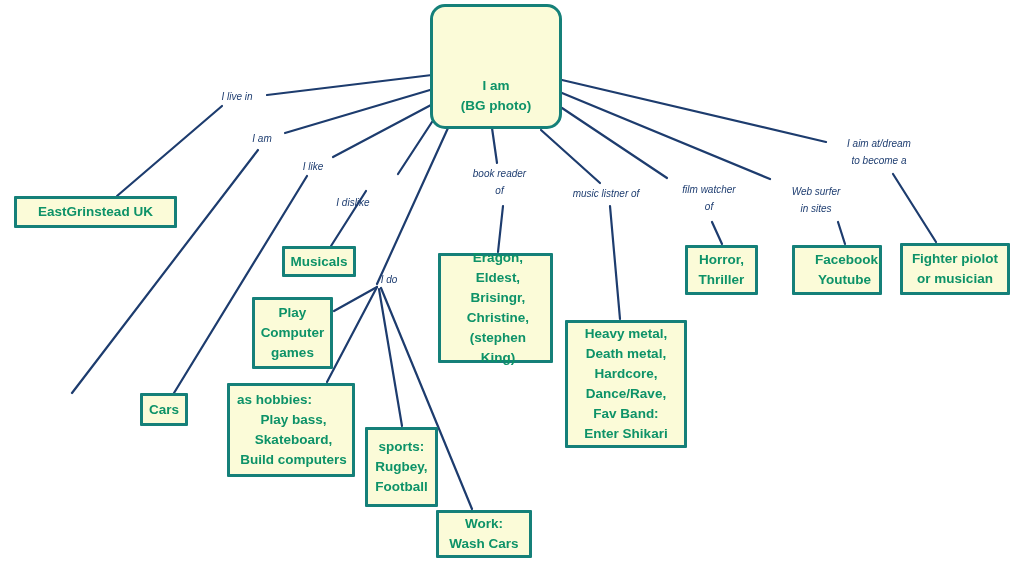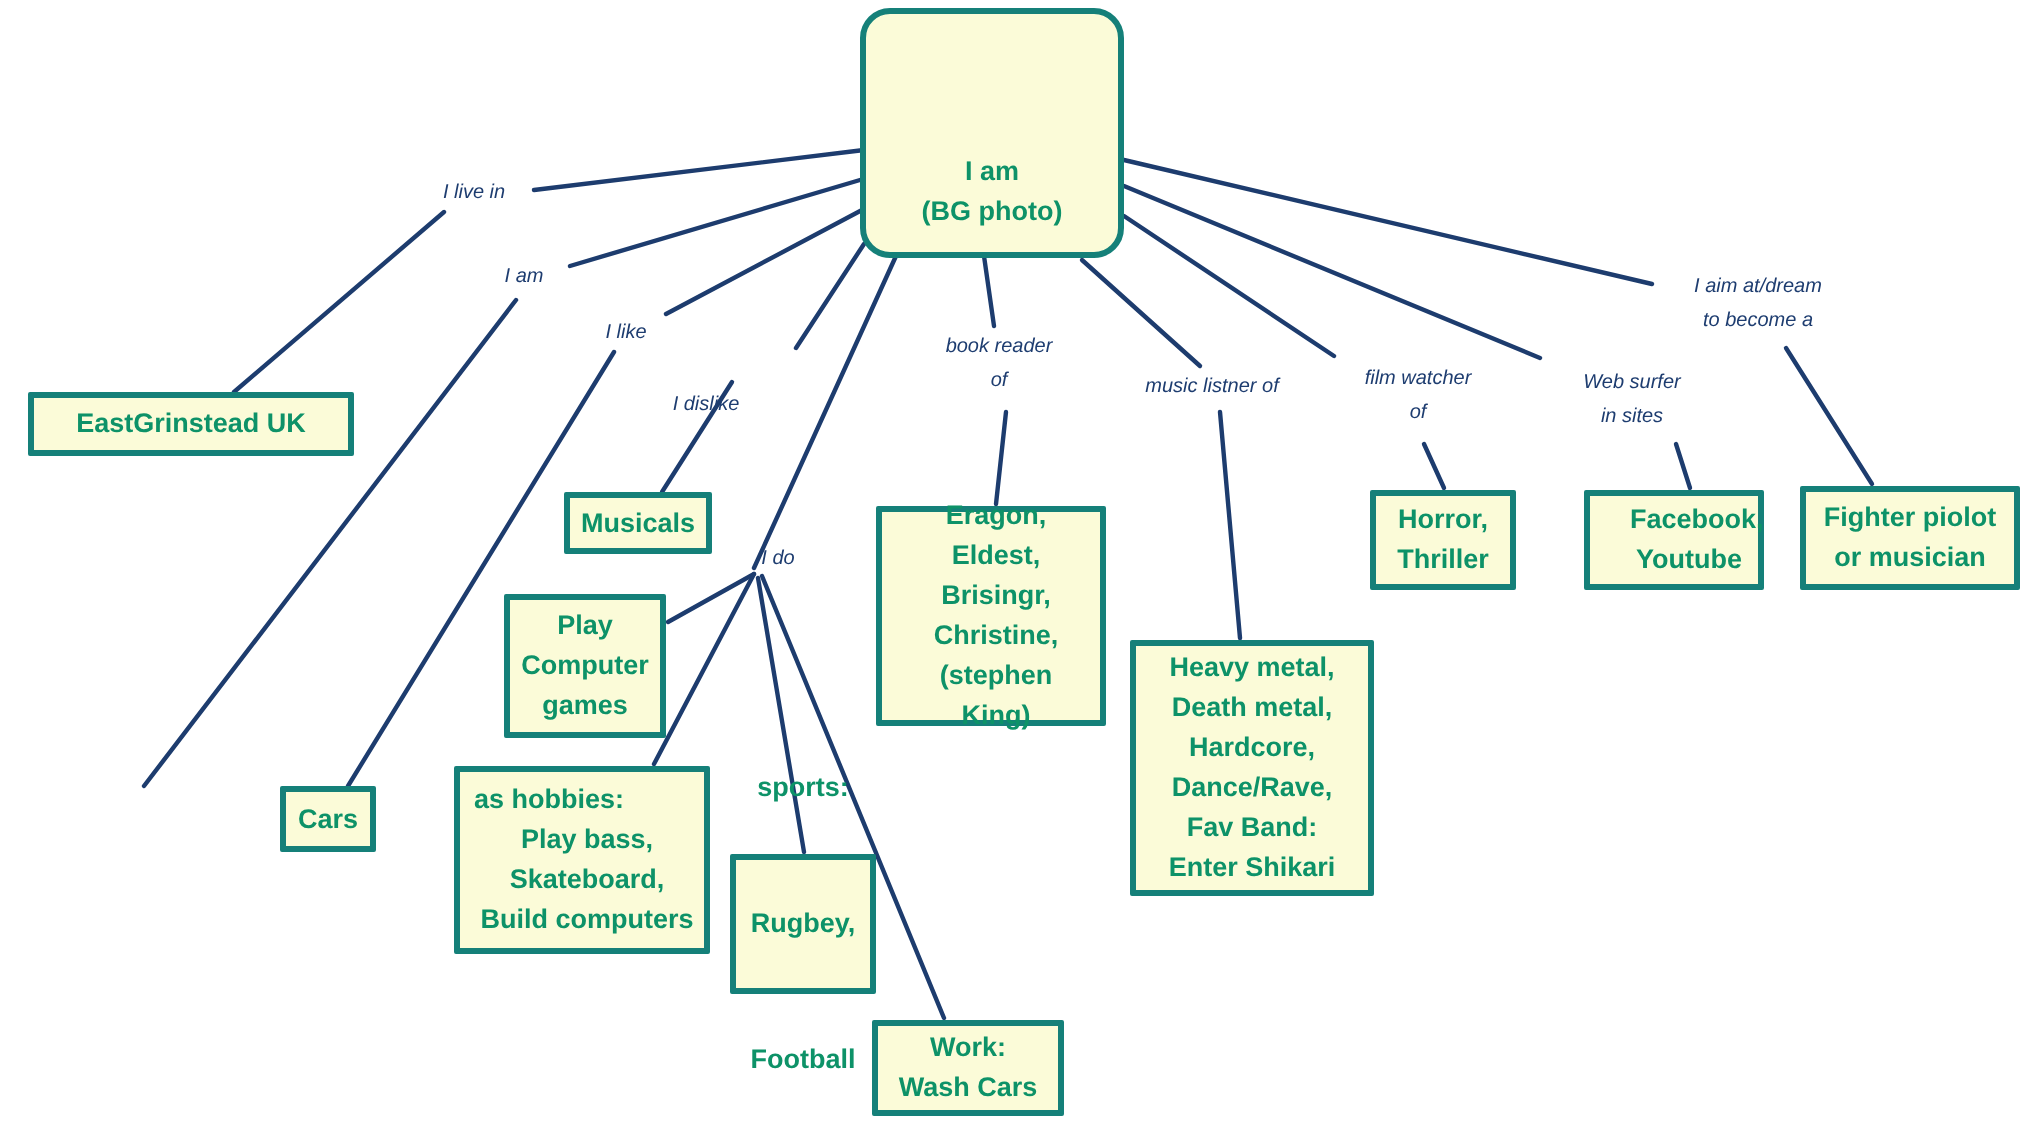--- a/index.html
+++ b/index.html
@@ -152,21 +152,21 @@
     <span>games</span>
   </div>
 
   <div class="node" style="left:227px;top:383px;width:128px;height:94px;padding-left:7px;padding-right:2px;">
     <span class="hob-first">as hobbies:</span>
     <span>Play bass,</span>
     <span>Skateboard,</span>
     <span>Build computers</span>
   </div>
 
-  <div class="node" style="left:365px;top:427px;width:73px;height:70px;gap:48px;">
+  <div class="node" style="left:365px;top:427px;width:73px;height:80px;">
     <span>sports:</span>
     <span>Rugbey,</span>
     <span>Football</span>
   </div>
 
   <div class="node" style="left:436px;top:510px;width:96px;height:48px;">
     <span>Work:</span>
     <span>Wash Cars</span>
   </div>
 

